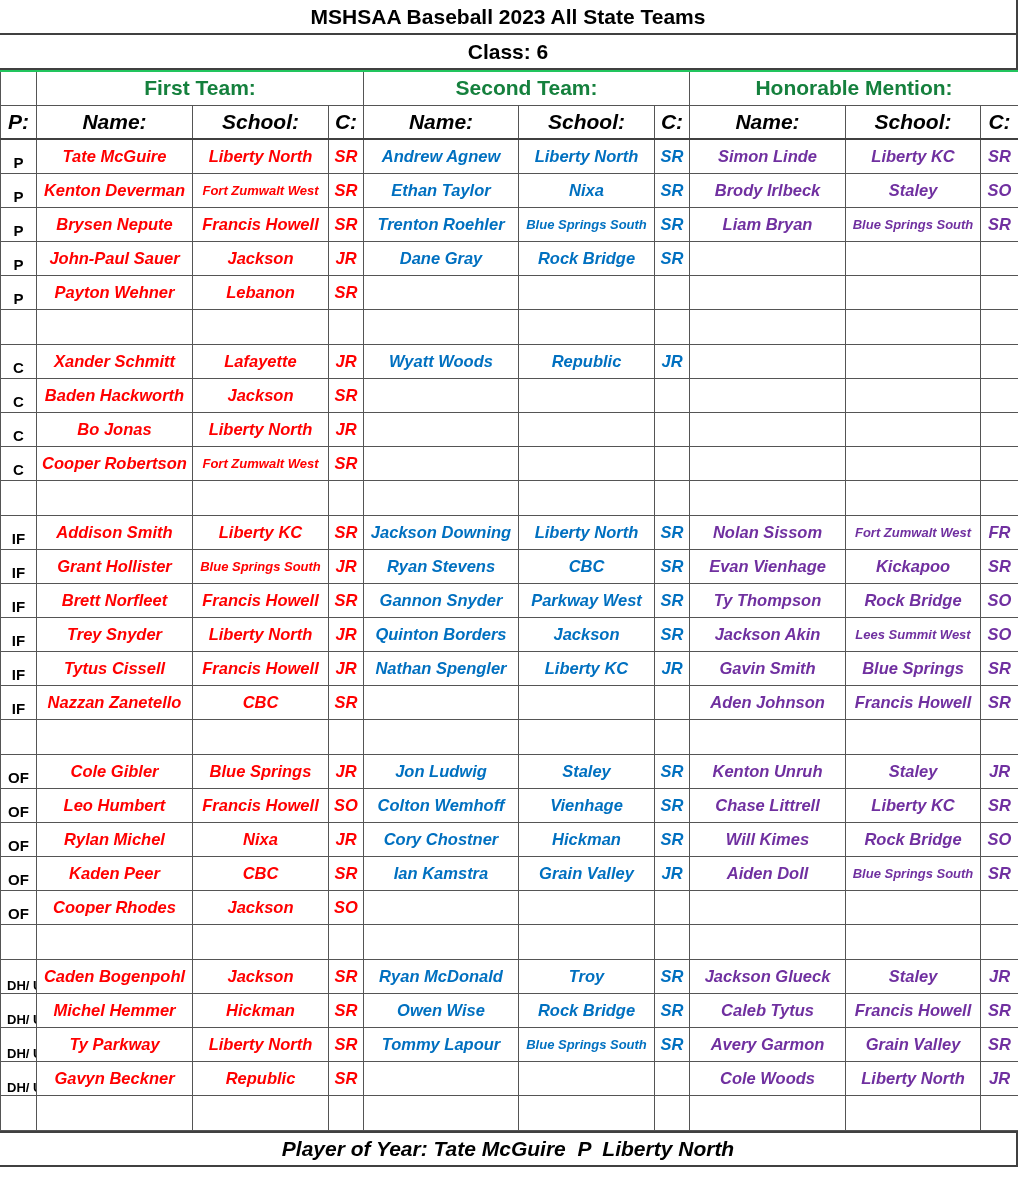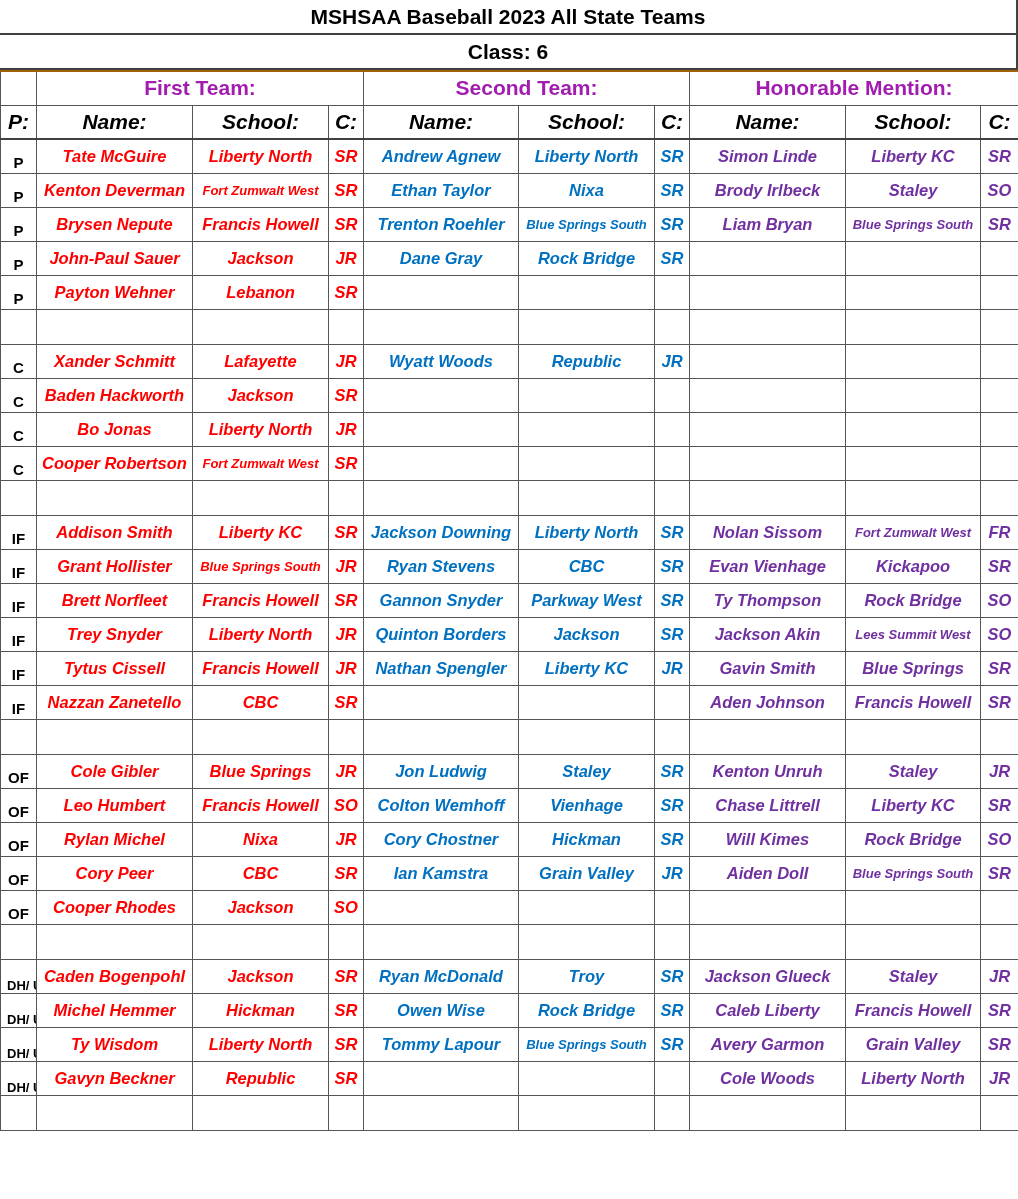--- a/index.html
+++ b/index.html
@@ -20,21 +20,21 @@
     border: 1px solid #555; height: 34px; padding: 0; text-align: center;
     vertical-align: middle; font-weight: bold; font-style: italic; font-size: 16.5px;
     white-space: nowrap; overflow: hidden; box-sizing: border-box;
   }
   table.grid td.pos { font-style: normal; font-size: 15px; color: #000; vertical-align: bottom; padding-bottom: 2px; }
   table.grid td.pos.two { font-size: 13px; line-height: 15px; text-align: left; padding-left: 6px; padding-bottom: 0; }
   table.grid td.small { font-size: 13px; }
   td.first { color: #ff0000; }
   td.second { color: #0070c0; }
   td.hm { color: #7030a0; }
-  tr.team-head td { font-style: normal; font-size: 21px; color: #a21caf; border-top: 2px solid #a16207; }
+  tr.team-head td { font-style: normal; font-size: 21px; color: #15803d; border-top: 2px solid #22c55e; }
   tr.col-head td { font-size: 21px; color: #000; border-bottom: 2px solid #404040; }
   tr.spacer td { height: 35px; }
   .poy {
     height: 36px; border-top: 2px solid #404040; border-bottom: 2px solid #404040; border-right: 2px solid #404040;
     display: flex; align-items: center; justify-content: center; box-sizing: border-box;
     font-weight: bold; font-style: italic; font-size: 21px; color: #000; margin-top: 0;
   }
   .poy span { white-space: pre; }
 </style>
 </head>
@@ -323,21 +323,21 @@
           <td class="first">JR</td>
           <td class="second">Cory Chostner</td>
           <td class="second">Hickman</td>
           <td class="second">SR</td>
           <td class="hm">Will Kimes</td>
           <td class="hm">Rock Bridge</td>
           <td class="hm">SO</td>
         </tr>
         <tr>
           <td class="pos">OF</td>
-          <td class="first">Cory Peer</td>
+          <td class="first">Kaden Peer</td>
           <td class="first">CBC</td>
           <td class="first">SR</td>
           <td class="second">Ian Kamstra</td>
           <td class="second">Grain Valley</td>
           <td class="second">JR</td>
           <td class="hm">Aiden Doll</td>
           <td class="hm small">Blue Springs South</td>
           <td class="hm">SR</td>
         </tr>
         <tr>
@@ -377,27 +377,27 @@
           <td class="hm">JR</td>
         </tr>
         <tr>
           <td class="pos two">DH/ UTL</td>
           <td class="first">Michel Hemmer</td>
           <td class="first">Hickman</td>
           <td class="first">SR</td>
           <td class="second">Owen Wise</td>
           <td class="second">Rock Bridge</td>
           <td class="second">SR</td>
-          <td class="hm">Caleb Liberty</td>
+          <td class="hm">Caleb Tytus</td>
           <td class="hm">Francis Howell</td>
           <td class="hm">SR</td>
         </tr>
         <tr>
           <td class="pos two">DH/ UTL</td>
-          <td class="first">Ty Wisdom</td>
+          <td class="first">Ty Parkway</td>
           <td class="first">Liberty North</td>
           <td class="first">SR</td>
           <td class="second">Tommy Lapour</td>
           <td class="second small">Blue Springs South</td>
           <td class="second">SR</td>
           <td class="hm">Avery Garmon</td>
           <td class="hm">Grain Valley</td>
           <td class="hm">SR</td>
         </tr>
         <tr>
@@ -420,13 +420,16 @@
           <td class="second"></td>
           <td class="second"></td>
           <td class="second"></td>
           <td class="hm"></td>
           <td class="hm"></td>
           <td class="hm"></td>
         </tr>
       </tbody>
   </table>
 
+  <div class="poy">
+    <span>Player of Year: Tate McGuire  P  Liberty North</span>
+  </div>
 </div>
 
 </body></html>

